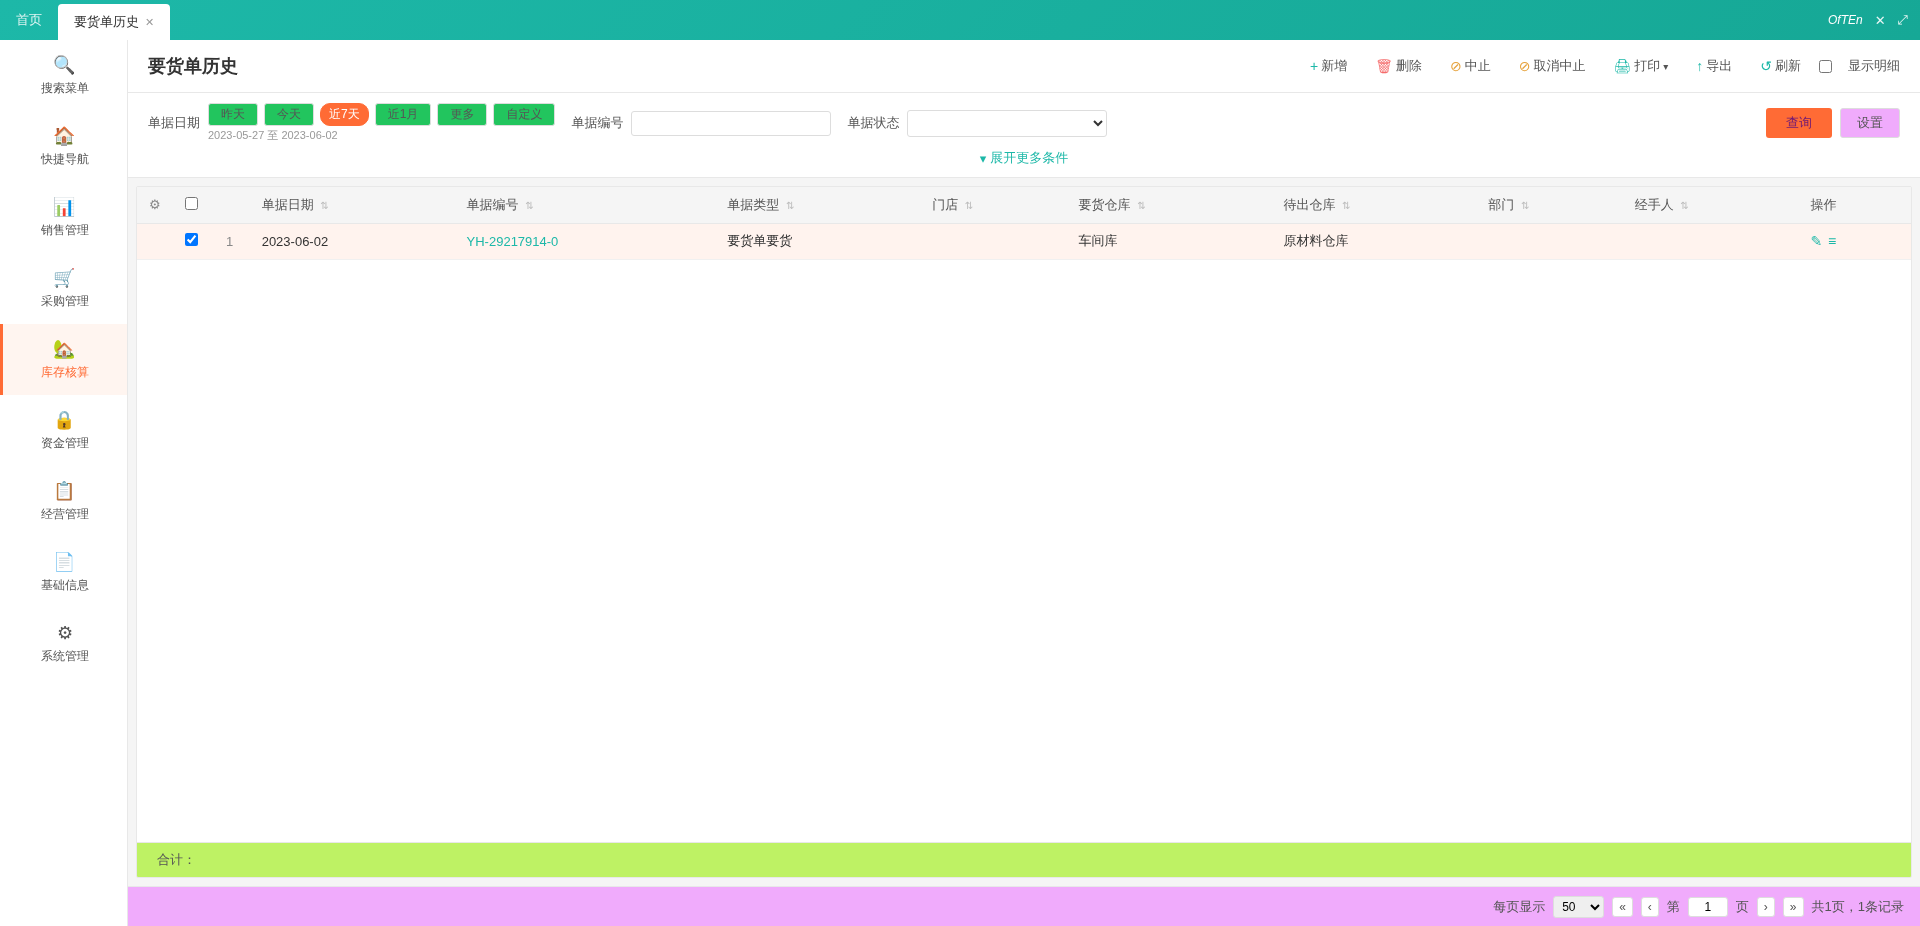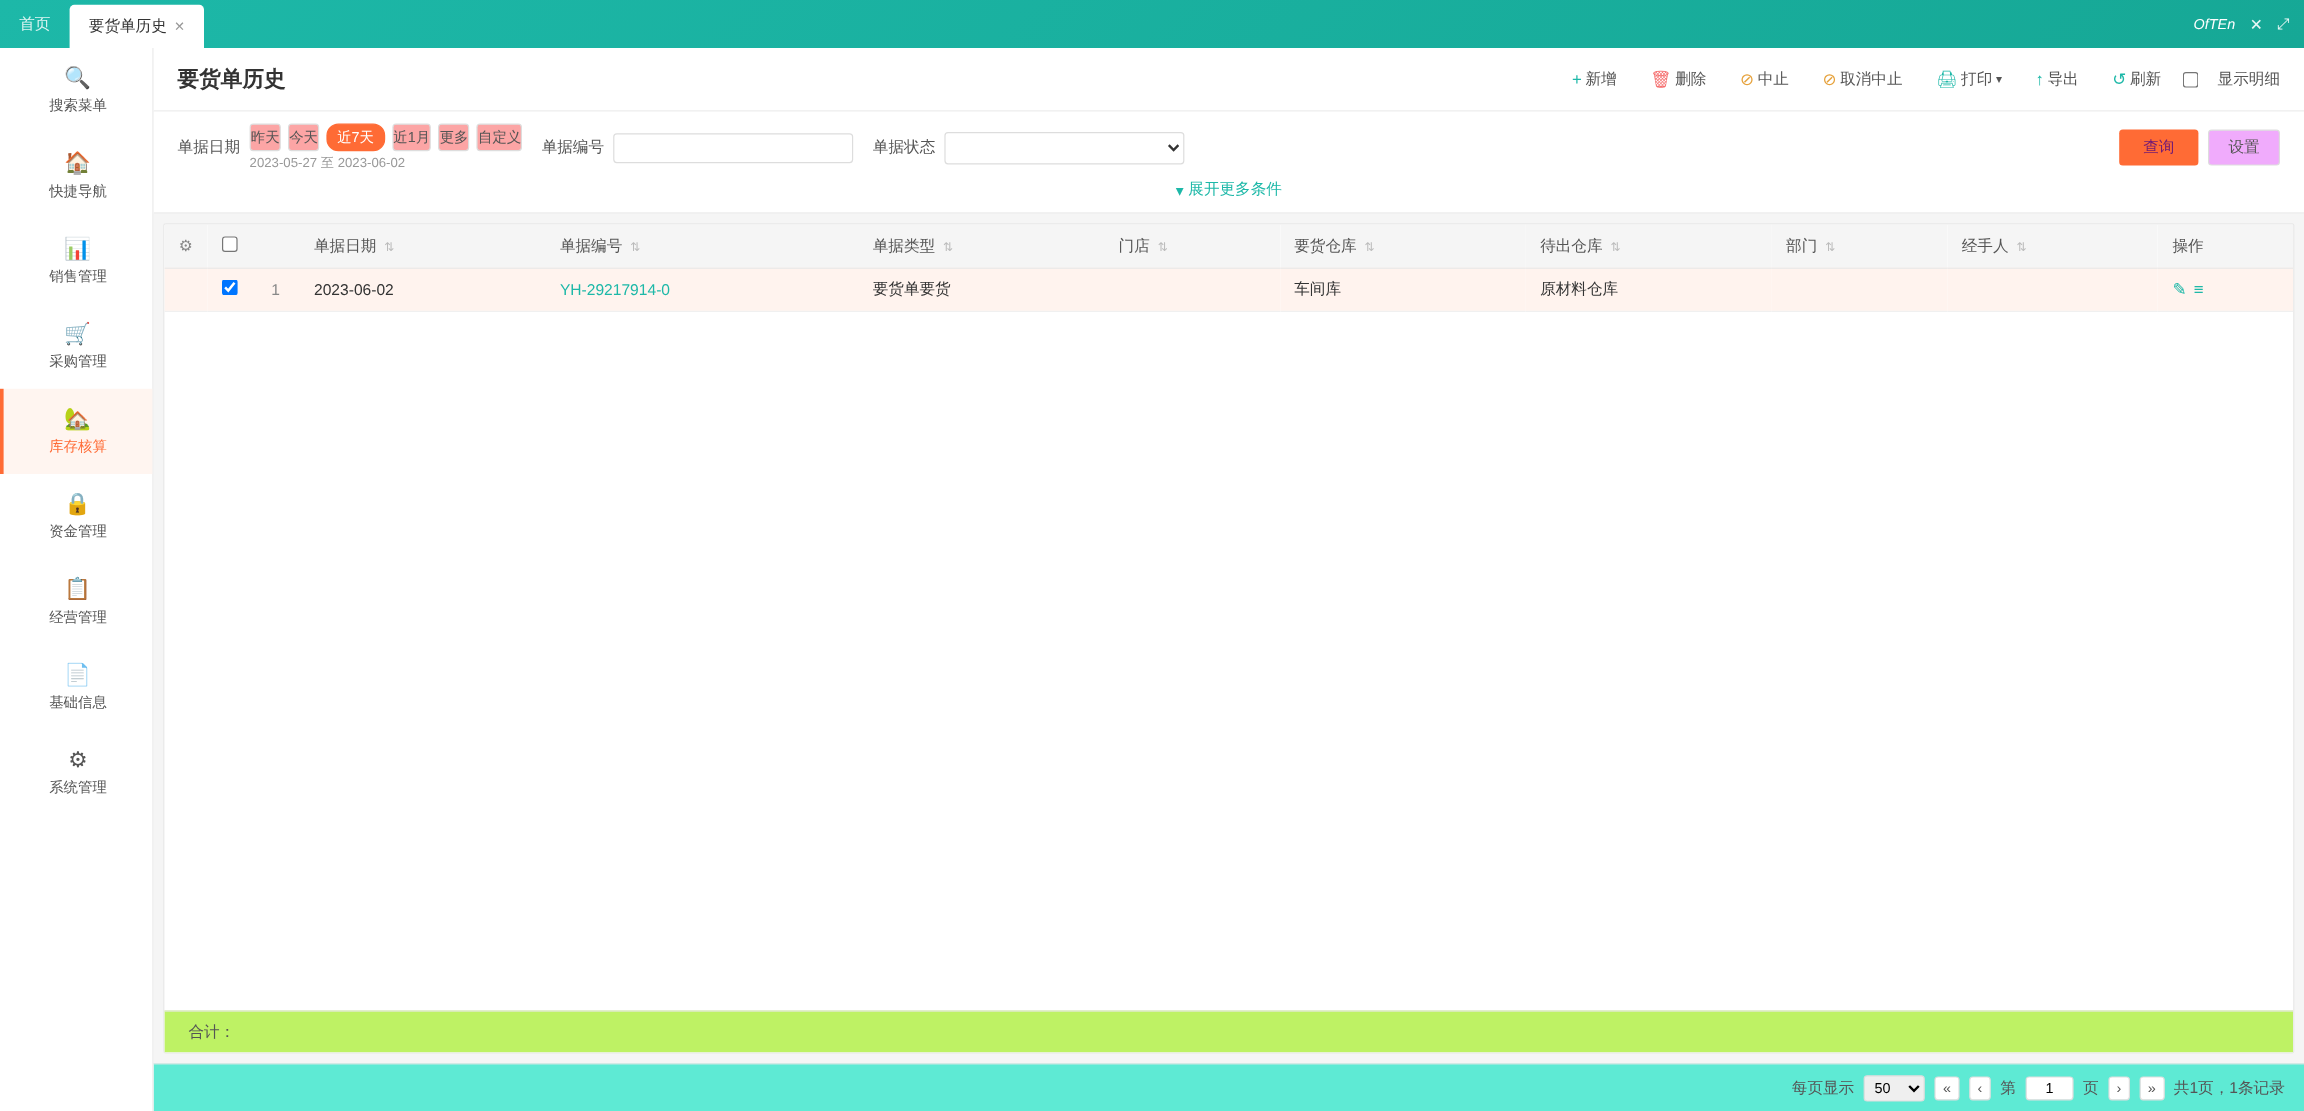--- a/index.html
+++ b/index.html
@@ -185,24 +185,24 @@
       color: #555;
       white-space: nowrap;
       font-size: 13px;
     }
     .date-filters {
       display: flex;
       align-items: center;
       gap: 6px;
     }
     .date-btn {
-      padding: 2px 0;
-      border: 1px solid #ddd;
-      border-radius: 3px;
-      background: #fca5a5;
+      padding: 2px 12px;
+      border: 1px solid #ddd;
+      border-radius: 3px;
+      background: #22c55e;
       color: #555;
       cursor: pointer;
       font-size: 12px;
     }
     .date-btn.active {
       background: #ff6b35;
       color: #fff;
       border-color: #ff6b35;
       border-radius: 10px;
       padding: 2px 8px;
@@ -289,21 +289,21 @@
       padding: 8px 20px;
       border-top: 1px solid #e8e8e8;
       font-size: 13px;
       color: #555;
       flex-shrink: 0;
     }
 
     
     .pagination {
       height: 40px;
-      background: #5eead4;
+      background: #f0abfc;
       border-top: 1px solid #e8e8e8;
       display: flex;
       align-items: center;
       justify-content: flex-end;
       padding: 0 16px;
       gap: 8px;
       flex-shrink: 0;
       font-size: 13px;
       color: #555;
     }

